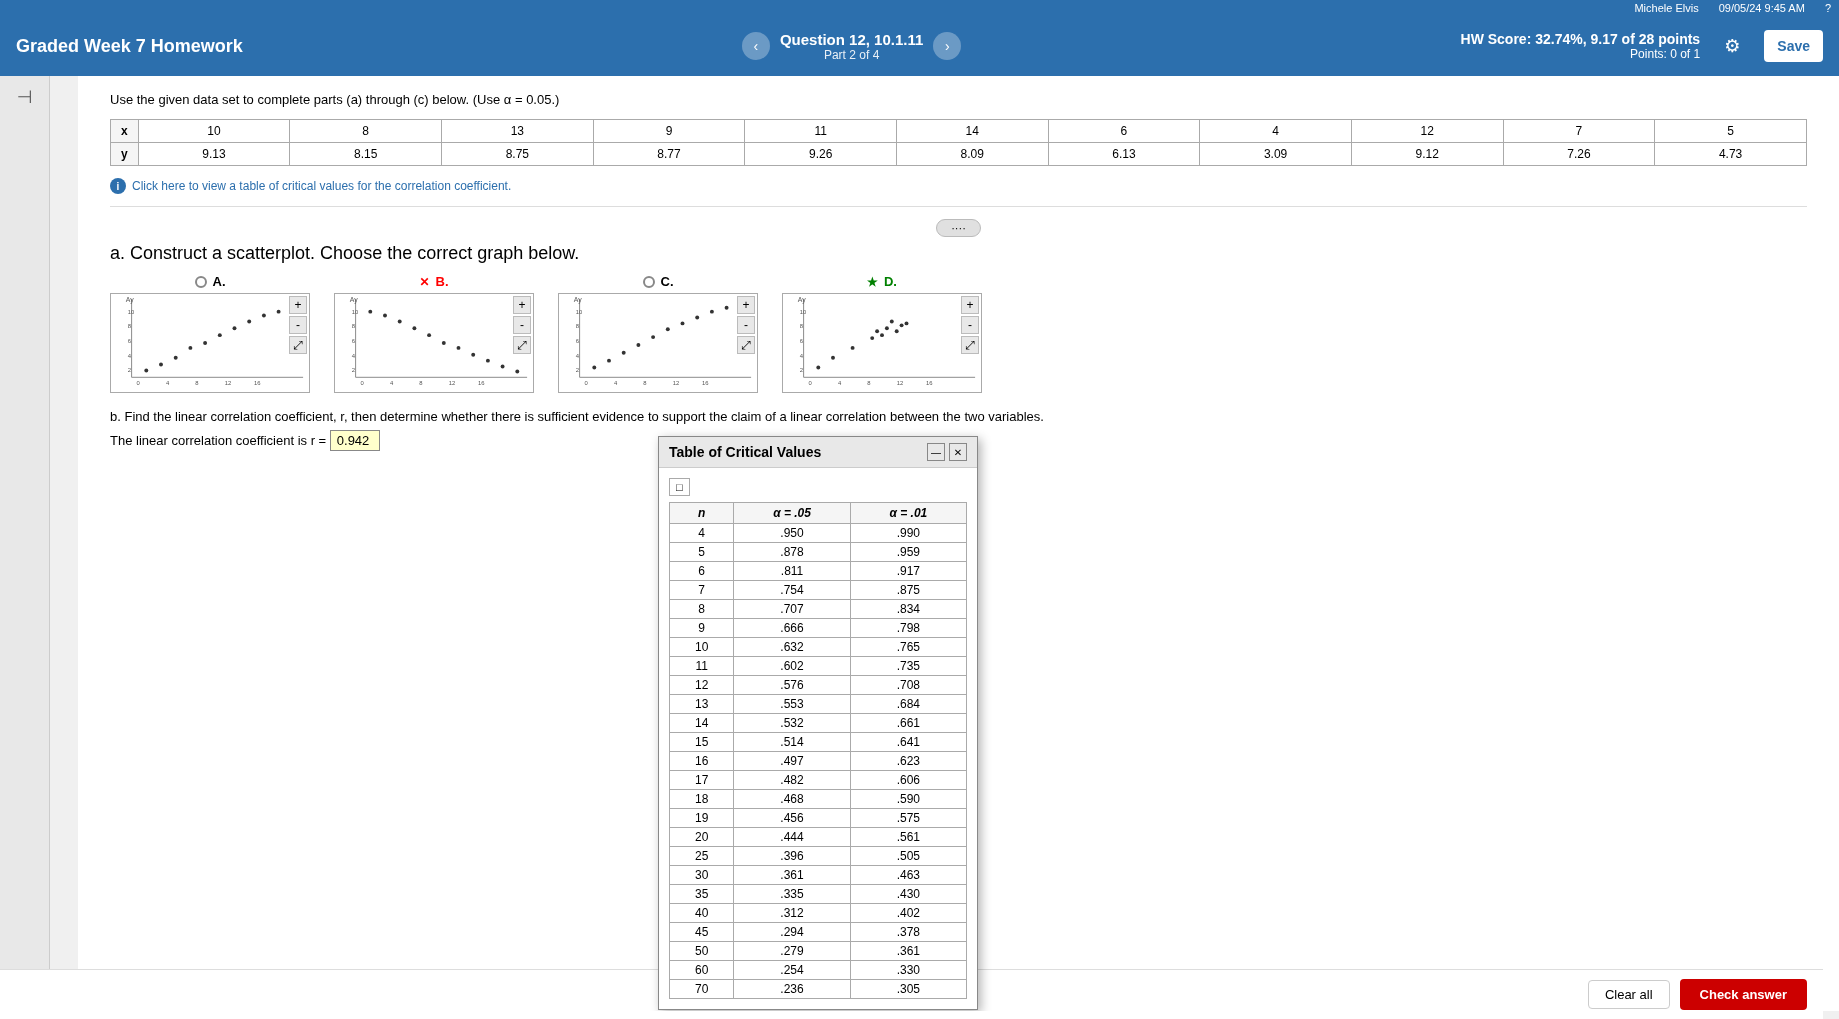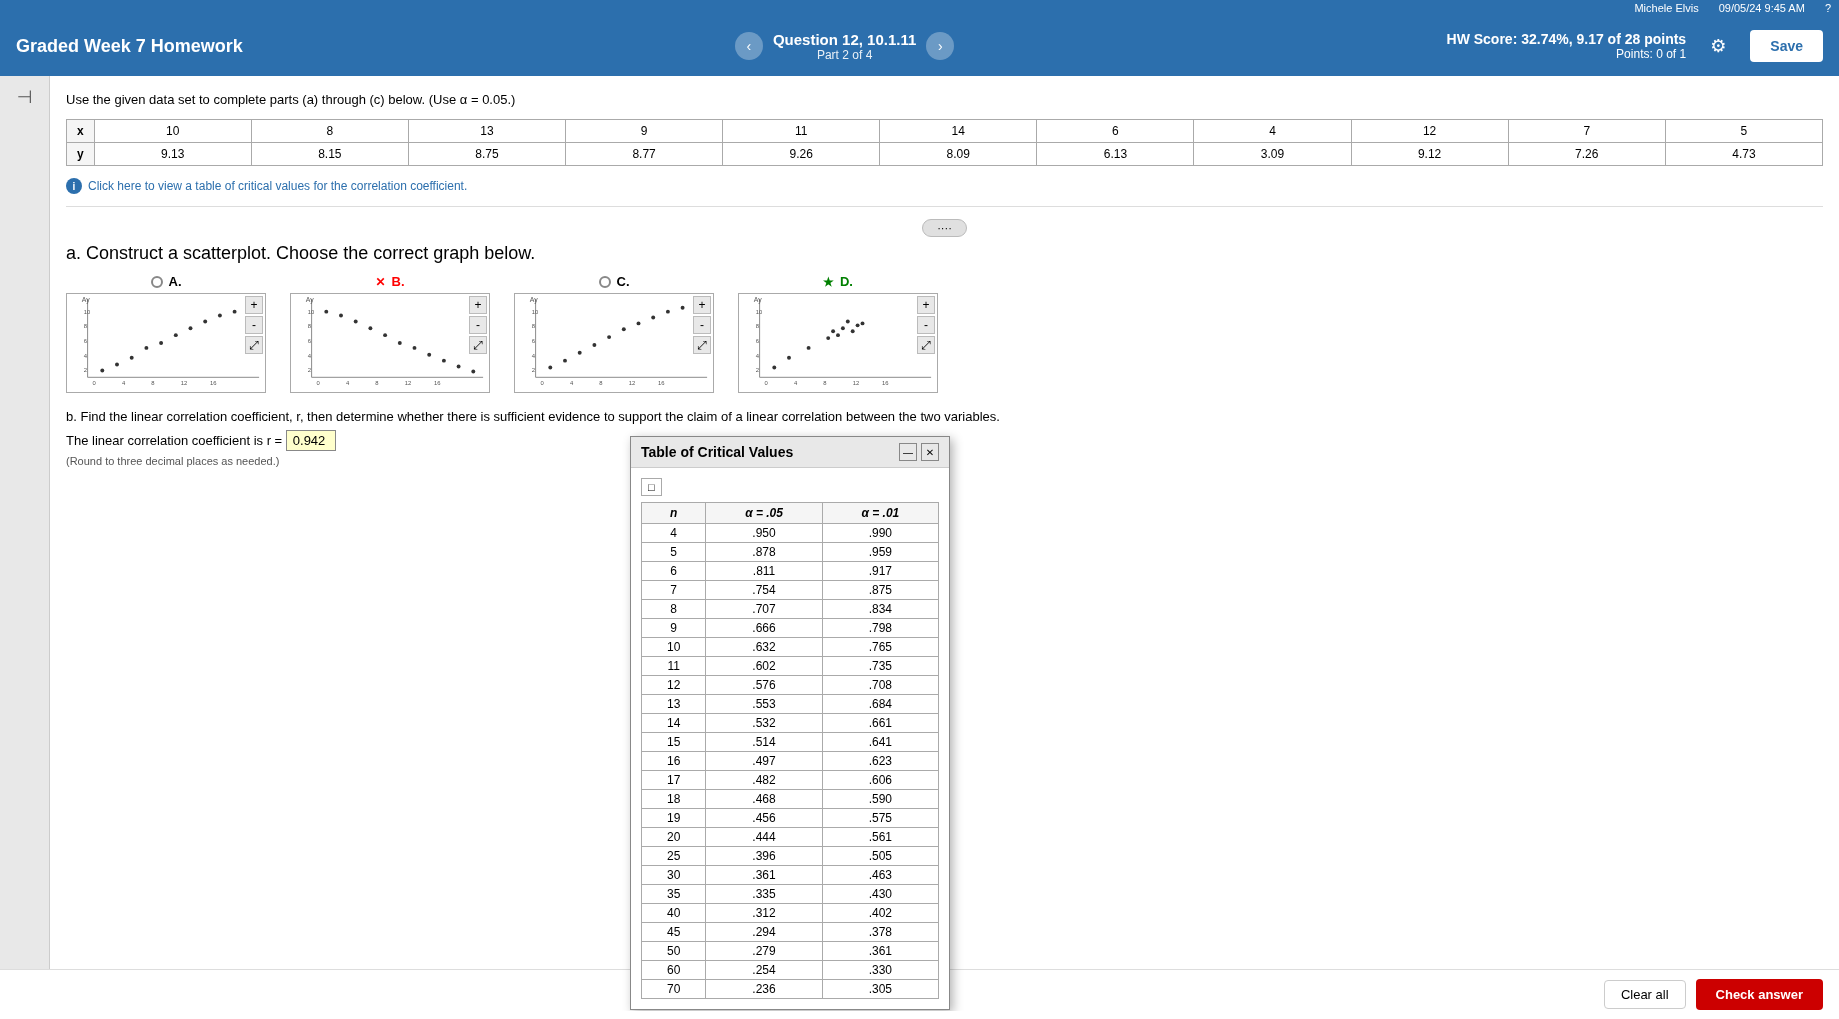--- a/index.html
+++ b/index.html
@@ -27,21 +27,21 @@
       font-size: 14px;
       display: flex; align-items: center; justify-content: center;
     }
     .question-label { text-align: center; }
     .question-label div:first-child { font-size: 15px; font-weight: bold; }
     .question-label div:last-child { font-size: 12px; opacity: 0.9; }
     .top-bar-right { display: flex; align-items: center; gap: 24px; }
     .score-info { text-align: right; font-size: 12px; }
     .score-info div:first-child { font-size: 14px; font-weight: bold; }
     .gear-btn { background: none; border: none; color: white; font-size: 18px; cursor: pointer; }
-    .save-btn { background: white; color: #2c6fad; border: none; padding: 8px 20px; border-radius: 4px; font-weight: bold; font-size: 14px; cursor: pointer; }
+    .save-btn { background: white; color: #2c6fad; border: none; padding: 8px 13px; border-radius: 4px; font-weight: bold; font-size: 14px; cursor: pointer; }
 
     
     .main-layout {
       display: flex;
       height: calc(1019px - 60px - 24px);
     }
 
     .sidebar {
       width: 50px;
       background: #e8e8e8;
@@ -50,22 +50,23 @@
       flex-direction: column;
       align-items: center;
       padding-top: 10px;
     }
     .sidebar-home { font-size: 18px; cursor: pointer; color: #555; }
 
     .content-area {
       flex: 1;
       background: white;
       overflow-y: auto;
-      padding: 16px 16px;
+      padding: 16px 32px;
       position: relative;
+      margin-left: 28px;
     }
 
     
     .problem-text { font-size: 13px; margin-bottom: 12px; }
 
     
     .data-table { border-collapse: collapse; margin-bottom: 12px; width: 100%; }
     .data-table td {
       border: 1px solid #aaa;
       padding: 4px 10px;
@@ -150,21 +151,21 @@
     .modal-btn { background: none; border: 1px solid #888; width: 18px; height: 18px; cursor: pointer; font-size: 10px; display: flex; align-items: center; justify-content: center; }
     .modal-body { padding: 10px; }
     .cv-table { border-collapse: collapse; width: 100%; font-size: 12px; }
     .cv-table th { border: 1px solid #aaa; padding: 3px 8px; background: #f5f5f5; text-align: center; font-style: italic; }
     .cv-table td { border: 1px solid #aaa; padding: 2px 8px; text-align: center; }
 
     
     .bottom-bar {
       position: fixed;
       bottom: 0;
-      right: 0;
+      right: 16px;
       left: 0;
       background: white;
       border-top: 1px solid #ddd;
       padding: 8px 16px;
       display: flex;
       justify-content: flex-end;
       gap: 10px;
       align-items: center;
       height: 50px;
     }
@@ -448,21 +449,20 @@
 
     </div>
 
     <div class="section-b">
       <p style="margin-bottom:6px;">b. Find the linear correlation coefficient, r, then determine whether there is sufficient evidence to support the claim of a linear correlation between the two variables.</p>
       <div>
         <span>The linear correlation coefficient is r =</span>
         <span> </span>
         <span class="correlation-input">0.942</span>
       </div>
-      <div class="round-note">(Round to three decimal places as needed.)</div>
     </div>
 
     <div class="modal-overlay">
       <div class="modal">
         <div class="modal-titlebar">
           <span>Table of Critical Values</span>
           <div class="modal-titlebar-btns">
             <button class="modal-btn">—</button>
             <button class="modal-btn">✕</button>
           </div>

